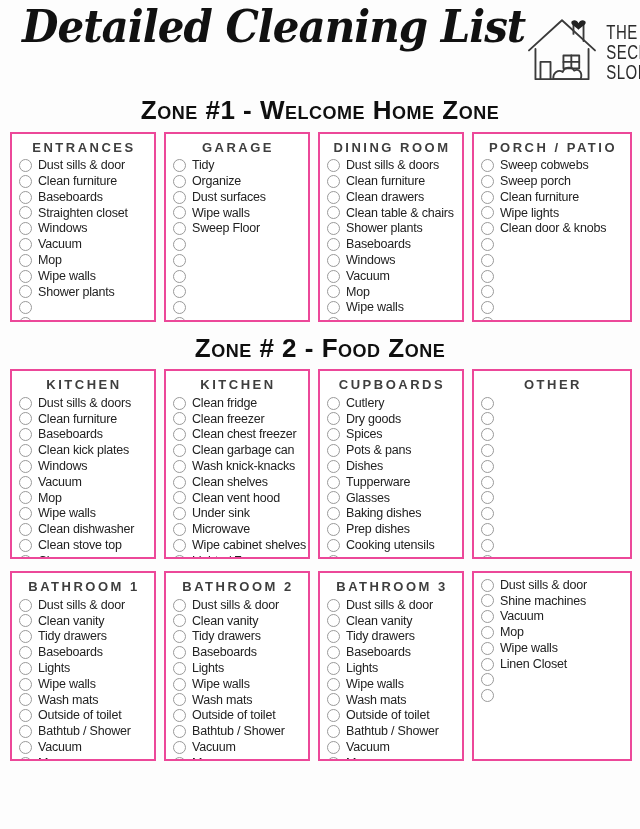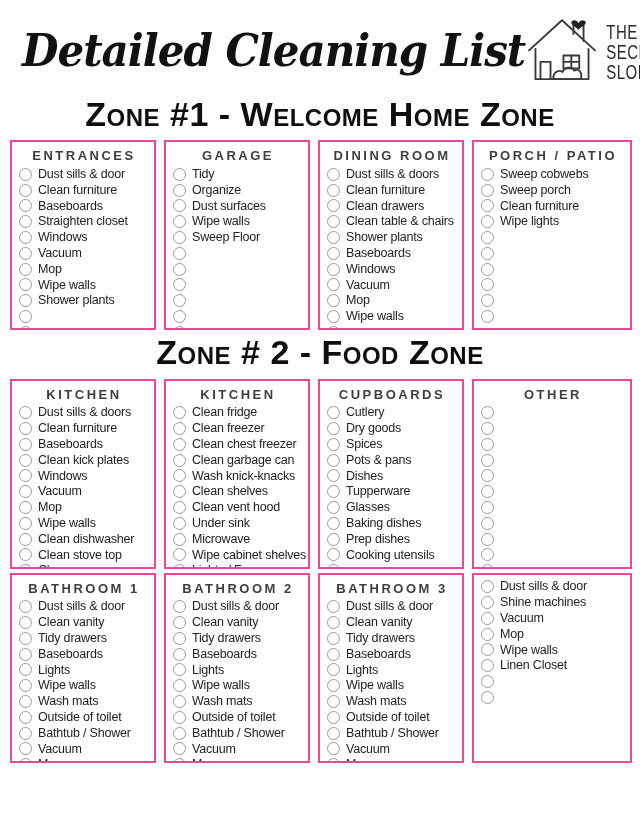--- a/index.html
+++ b/index.html
@@ -3,37 +3,37 @@
 <meta charset="utf-8">
 <style>
   * { margin: 0; padding: 0; box-sizing: border-box; }
   html, body { background: #e8e8e8; }
   .page {
     width: 640px; height: 829px; background: #fdfdfd; margin: 0 auto;
     font-family: "Liberation Sans", sans-serif; color: #1e1e1e;
     overflow: hidden; position: relative; padding-top: 6px;
   }
   
-  .header { display: flex; align-items: center; padding: 2px 10px 0 22px; height: 88px; }
+  .header { display: flex; padding: 2px 10px 0 22px; height: 88px; }
   .page-title {
     flex: 1 1 auto;
     font-family: "DejaVu Serif", serif; font-style: italic; font-weight: bold;
     font-size: 42px; letter-spacing: -1px; color: #111; line-height: 1;
     transform: scaleY(1.08); transform-origin: left center; white-space: nowrap;
   }
   .logo { display: flex; align-items: center; gap: 7px; width: 140px; flex: 0 0 auto; }
   .logo svg { width: 74px; height: 66px; }
   .logo-text { display: flex; flex-direction: column; line-height: 15px; transform: scaleY(1.35); transform-origin: center; }
   .logo-text span { font-size: 15px; font-weight: 500; letter-spacing: 0.5px; color: #2b2b2b; white-space: nowrap; }
   
   .zone { margin-top: 2px; }
-  .zone + .zone { margin-top: 4px; }
+  .zone + .zone { margin-top: 12px; }
   .zone-heading {
     text-align: center; font-variant: small-caps; font-weight: 700;
-    font-size: 34px; letter-spacing: 0.5px; color: #0f0f0f; line-height: 1.1;
+    font-size: 26px; letter-spacing: 0.5px; color: #0f0f0f; line-height: 1.1;
     margin-bottom: 7px;
   }
   .zone-columns {
     display: grid; grid-template-columns: 146px 146px 146px 1fr;
     gap: 8px; padding: 0 8px 0 10px;
   }
   .box {
     border: 2px solid #ec4899; background: #fff;
     padding: 4px 3px 4px 5px; height: 190px; overflow: hidden;
   }
@@ -280,20 +280,24 @@
     <li class="check-row">
       <span class="circle"></span>
       <span class="check-label">Clean furniture</span>
     </li>
 
     <li class="check-row">
       <span class="circle"></span>
       <span class="check-label">Wipe lights</span>
     </li>
 
+    <li class="check-row">
+      <span class="circle"></span>
+      <span class="check-label">Clean door &amp; knobs</span>
+    </li>
 
     <li class="check-row">
       <span class="circle"></span>
       <span class="check-label"></span>
     </li>
 
     <li class="check-row">
       <span class="circle"></span>
       <span class="check-label"></span>
     </li>

